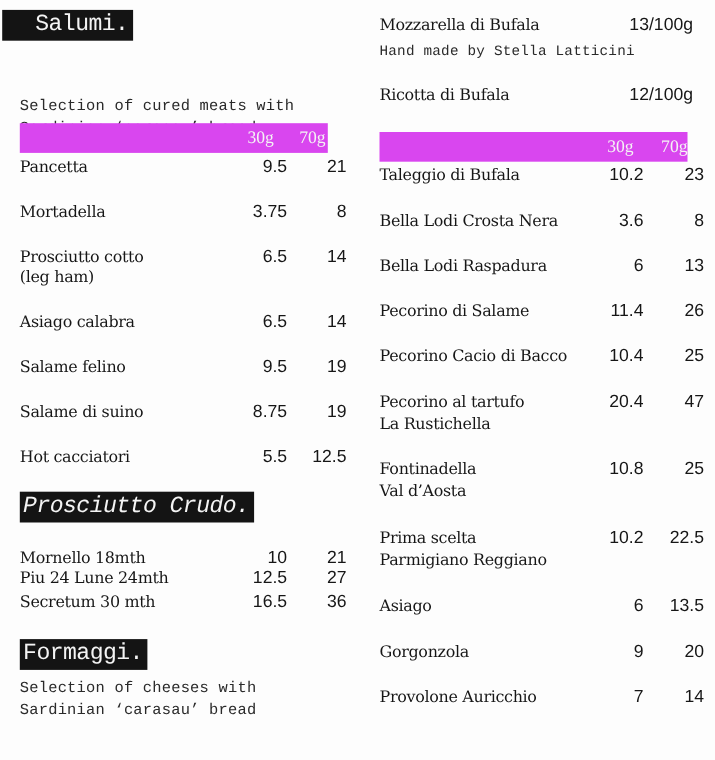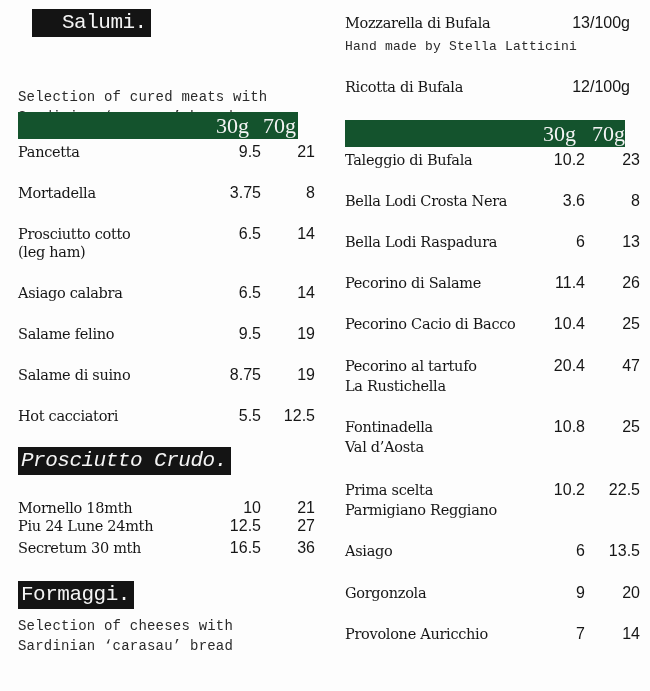--- a/index.html
+++ b/index.html
@@ -10,38 +10,38 @@
   .heading {
     position: absolute; background: #141414; color: #f4f4f4;
     font-family: "Liberation Mono", monospace; font-size: 21px; line-height: 27px;
     padding: 0 4px 0 3px; height: 28px; letter-spacing: -0.5px; white-space: nowrap;
   }
   .desc {
     position: absolute; font-family: "Liberation Mono", monospace; font-size: 14px;
     line-height: 20px; color: #2a2a2a; white-space: nowrap; letter-spacing: 0.2px;
   }
   .bar {
-    position: absolute; background: #14532d; color: #f4f4f4; height: 27px;
-    font-family: "Liberation Serif", serif; font-size: 22px; line-height: 27px;
+    position: absolute; background: #d946ef; color: #f4f4f4; height: 27px;
+    font-family: "Liberation Serif", serif; font-size: 16px; line-height: 27px;
   }
   .bar span { position: absolute; top: 0; text-align: right; }
   .row { position: absolute; font-size: 14.5px; line-height: 18px; white-space: nowrap; }
   .row .name { position: absolute; left: 0; top: 0; font-family: "DejaVu Serif", serif; letter-spacing: -0.3px; }
   .row .p1, .row .p2 { position: absolute; top: 0; text-align: right; font-family: "Liberation Sans", sans-serif; font-size: 16px; }
   .left .row .p1 { left: 180px; width: 63px; }
   .left .row .p2 { left: 250px; width: 47px; }
   .right .row .p1 { left: 200px; width: 70px; }
   .right .row .p2 { left: 275px; width: 50px; }
   .bold { font-weight: normal; }
 </style>
 </head>
 <body>
 
 <div class="left">
-  <div class="heading" style="left:32px; top:9px;padding-left:30px;">Salumi.</div>
+  <div class="heading" style="left:2px; top:9px;padding-left:30px;">Salumi.</div>
   <div class="desc" style="left:18px; top:43px;margin-top:44px;">
     <div>Selection of cured meats with</div>
     <div>Sardinian ‘carasau’ bread</div>
   </div>
 
   <div class="bar" style="left:18px; top:112px; width:280px;">
     <span style="left:186px; width:45px;">30g</span>
     <span style="left:240px; width:38px;">70g</span>
   </div>
 

